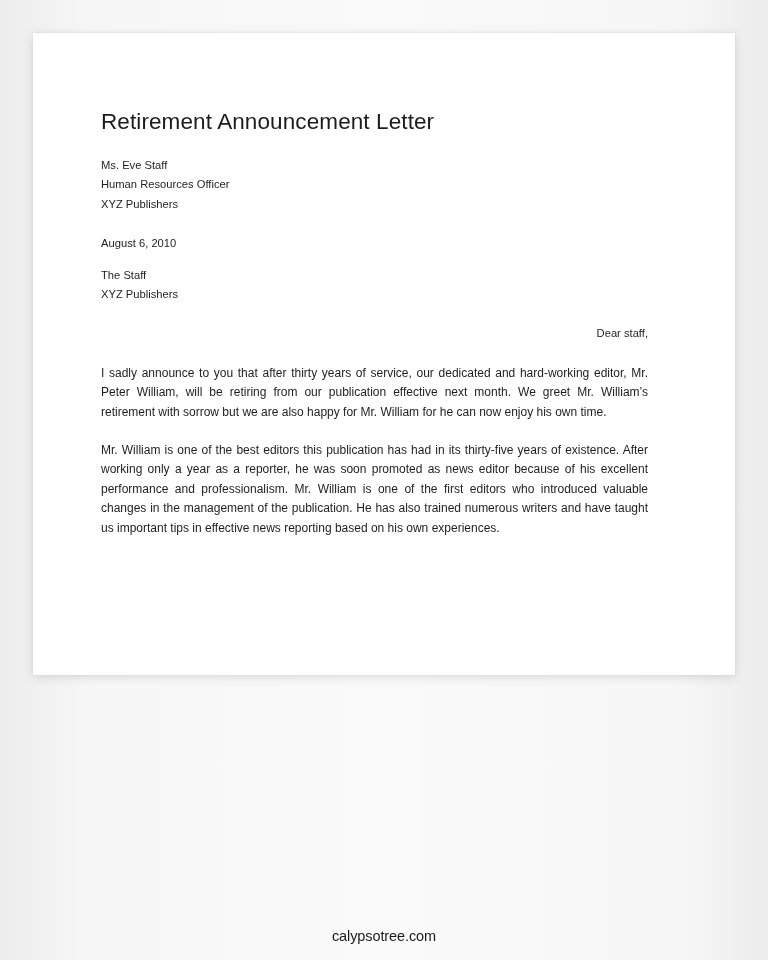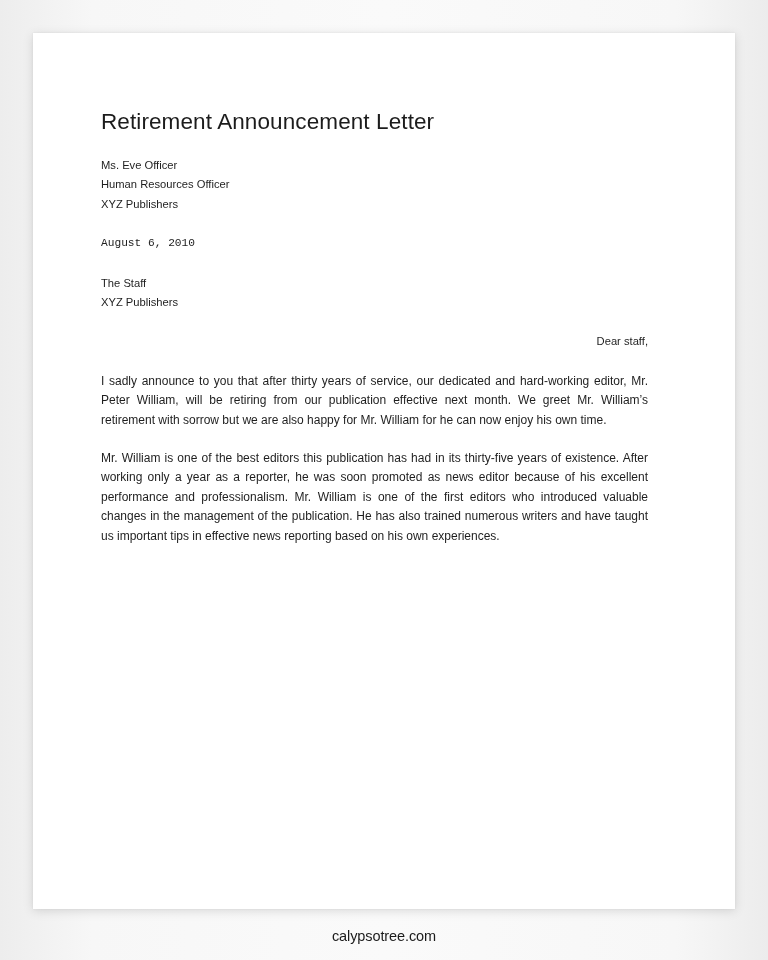--- a/index.html
+++ b/index.html
@@ -21,21 +21,21 @@
     inset: 0;
     background:
       linear-gradient(90deg, #ededed 0%, #f7f7f7 12%, #fafafa 50%, #f7f7f7 88%, #ececec 100%);
   }
 
   .page {
     position: absolute;
     left: 33px;
     top: 33px;
     width: 702px;
-    height: 876px;
+    height: 642px;
     background: #ffffff;
     box-shadow: 0 2px 10px rgba(0,0,0,0.13), 0 0 2px rgba(0,0,0,0.07);
     box-sizing: border-box;
   }
 
   .doc-body {
     position: absolute;
     left: 68px;
     top: 75px;
     width: 547px;
@@ -50,21 +50,21 @@
     line-height: 1.2;
   }
 
   .block {
     font-size: 11.2px;
     color: #1e1e1e;
     line-height: 19.4px;
   }
 
   .addr-block { margin-bottom: 20px; }
-  .date-block { margin-bottom: 20px; font-family: Liberation Mono, monospace; }
+  .date-block { margin-bottom: 12px; }
   .recipient-block { margin-bottom: 20px; }
   .salutation-block { margin-bottom: 20px; text-align: right; }
 
   .para {
     font-size: 12px;
     color: #1e1e1e;
     line-height: 19.4px;
     text-align: justify;
     margin: 0 0 19px 0;
   }
@@ -94,21 +94,21 @@
 <body>
 
 <div class="backdrop"></div>
 
 <div class="page">
   <div class="doc-body">
 
     <h1 class="doc-title">Retirement Announcement Letter</h1>
 
     <div class="block addr-block">
-      <span class="line">Ms. Eve Officer</span>
+      <span class="line">Ms. Eve Staff</span>
       <span class="line">Human Resources Officer</span>
       <span class="line">XYZ Publishers</span>
     </div>
 
     <div class="block date-block">
       <span class="line">August 6, 2010</span>
     </div>
 
     <div class="block recipient-block">
       <span class="line">The Staff</span>

